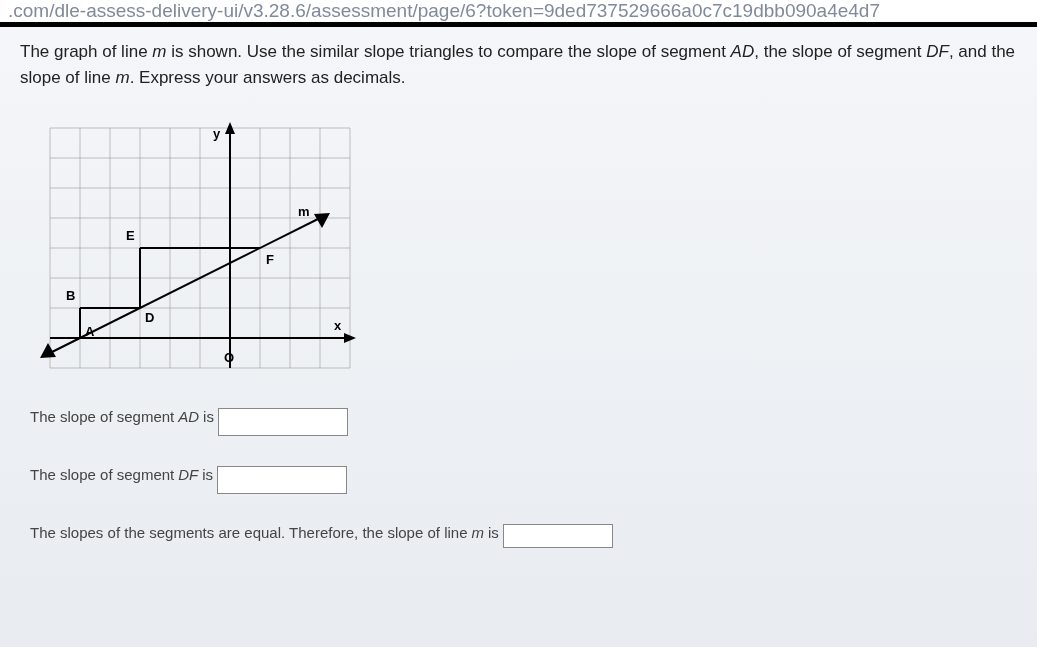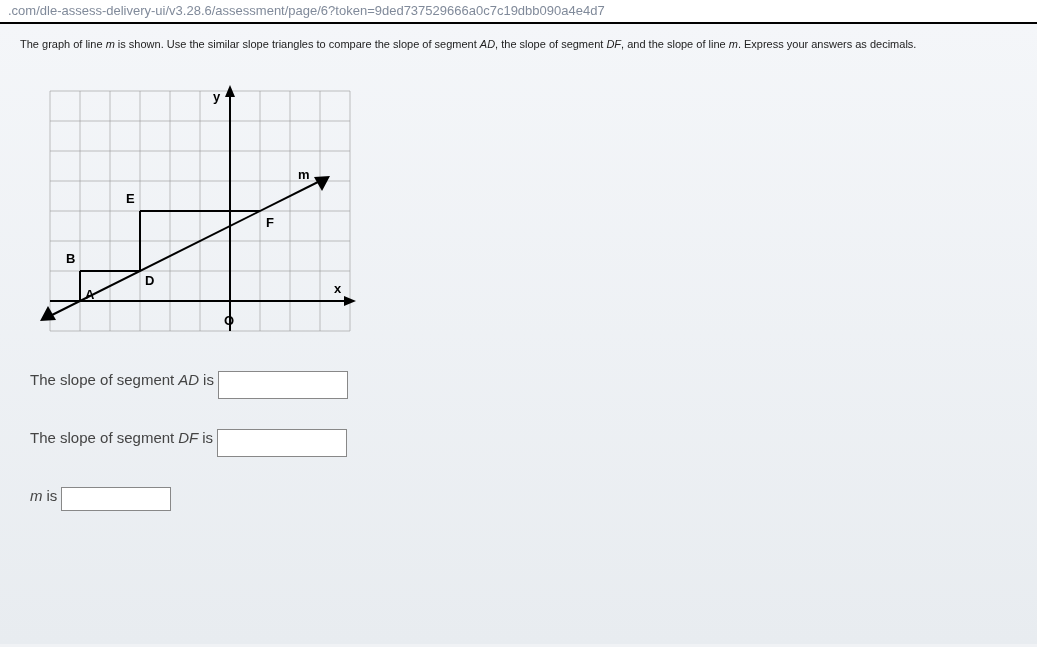--- a/index.html
+++ b/index.html
@@ -6,37 +6,37 @@
     margin: 0;
     padding: 0;
     font-family: Arial, sans-serif;
     background: #f0f2f5;
     width: 1037px;
     height: 647px;
     overflow: hidden;
   }
   .url-bar {
     background: #fff;
-    border-bottom: 2px solid #000000;
+    border-bottom: 5px solid #000000;
     padding: 2px 8px;
-    font-size: 13px;
+    font-size: 19px;
     color: #808a9a;
     height: 18px;
     line-height: 18px;
     overflow: hidden;
     white-space: nowrap;
   }
   .content-area {
     padding: 12px 20px 20px 20px;
     background: linear-gradient(to bottom, #f4f6f9 0%, #e8ecf0 100%);
     height: 620px;
     box-sizing: border-box;
   }
   .question-text {
-    font-size: 11px;
+    font-size: 17px;
     color: #222;
     line-height: 1.5;
     margin-bottom: 18px;
   }
   .italic {
     font-style: italic;
   }
   .graph-container {
     margin-left: 10px;
     margin-bottom: 30px;
@@ -146,18 +146,19 @@
   </div>
 
   <div class="answer-row">
     <span>The slope of segment </span>
     <span class="italic">DF</span>
     <span> is</span>
     <input type="text" class="answer-input" style="">
   </div>
 
   <div class="answer-row">
+    <span>The slopes of the segments are equal. Therefore, the slope of line </span>
     <span class="italic">m</span>
     <span> is</span>
     <input type="text" class="answer-input small" style="">
   </div>
 
 </div>
 
 </body></html>

